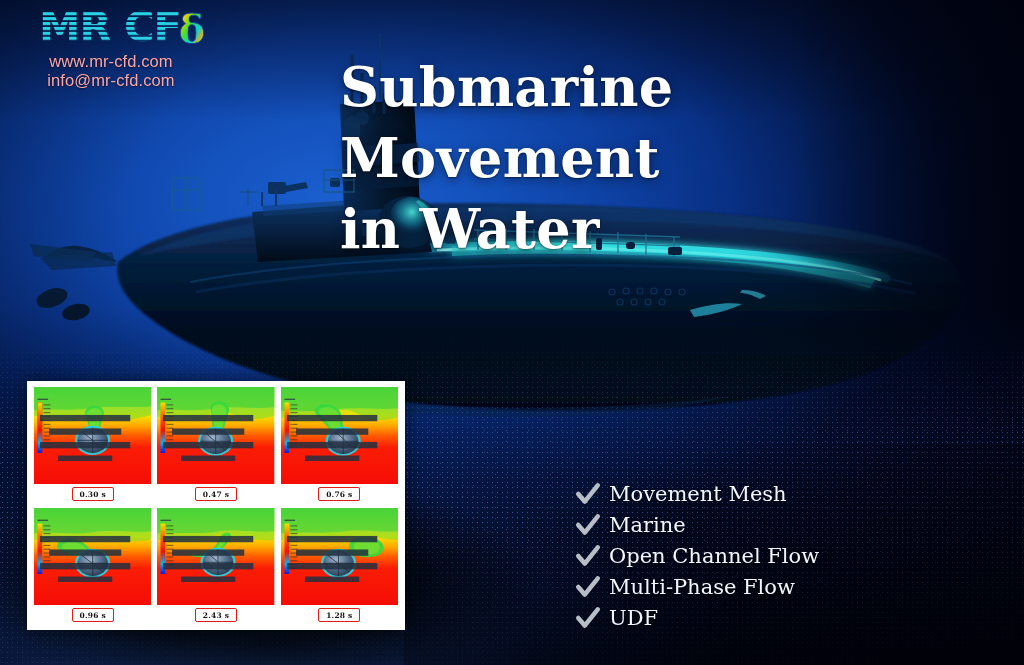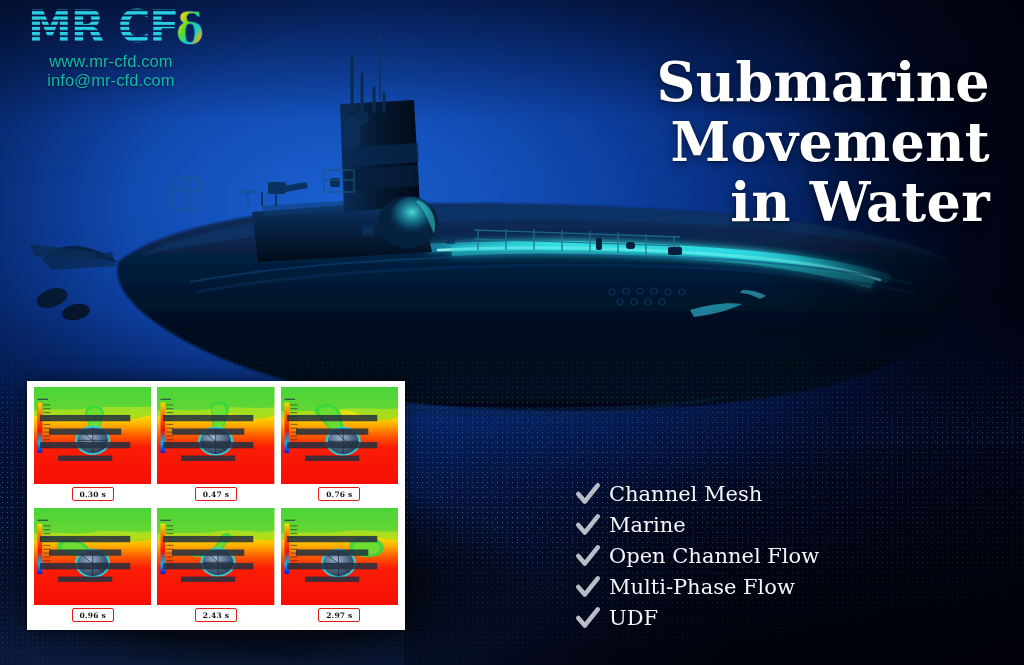--- a/index.html
+++ b/index.html
@@ -94,45 +94,45 @@
   .logo-block {
     position: absolute;
     left: 18px;
     top: 6px;
     width: 210px;
   }
   .logo-mark {
     display: flex;
     align-items: flex-start;
     height: 46px;
-    margin-left: 10px;
+    margin-left: 21px;
     text-decoration: underline;
   }
   .logo-url {
-    color: #14b8a6;
+    color: #fca5a5;
     font-size: 16.5px;
     line-height: 19px;
     text-align: center;
     width: 186px;
     letter-spacing: 0.1px;
     text-shadow: 0 1px 2px rgba(0,0,0,0.6);
   }
 
   
   .title {
     position: absolute;
     left: 340px;
     top: 16px;
     width: 650px;
-    text-align: right;
+    text-align: left;
     color: #ffffff;
     font-family: "DejaVu Serif", "Liberation Serif", serif;
     font-weight: bold;
     font-size: 54px;
-    line-height: 60px;
+    line-height: 71px;
     letter-spacing: 0.3px;
     text-shadow: 0 3px 12px rgba(0,0,0,0.45), 0 1px 2px rgba(0,0,0,0.5);
   }
   .title .line2 { display: block; }
 
   
   .features {
     position: absolute;
     left: 575px;
     top: 478px;
@@ -426,21 +426,21 @@
     <span>Submarine Movement</span>
     <span class="line2">in Water</span>
   </h1>
 
   <div class="features">
 
     <div class="feature-row">
       <svg class="check" viewBox="0 0 24 24">
         <path d="M3 12 L9 19 L21 4" fill="none" stroke="#b9bec6" stroke-width="4.2" stroke-linecap="round" stroke-linejoin="round"></path>
       </svg>
-      <span class="feature-label">Channel Mesh</span>
+      <span class="feature-label">Movement Mesh</span>
     </div>
 
     <div class="feature-row">
       <svg class="check" viewBox="0 0 24 24">
         <path d="M3 12 L9 19 L21 4" fill="none" stroke="#b9bec6" stroke-width="4.2" stroke-linecap="round" stroke-linejoin="round"></path>
       </svg>
       <span class="feature-label">Marine</span>
     </div>
 
     <div class="feature-row">
@@ -768,19 +768,19 @@
           </svg>
           <svg class="cfd-corner" viewBox="0 0 26 14">
             <g fill="#223040" opacity="0.85">
               <rect x="2" y="2" width="20" height="1.4"></rect>
                 <rect x="4" y="5" width="16" height="1.4"></rect>
               <rect x="2" y="8" width="20" height="1.4"></rect>
                 <rect x="6" y="11" width="12" height="1.2"></rect>
             </g>
           </svg>
         </div>
-        <div class="cfd-time">2.97 s</div>
+        <div class="cfd-time">1.28 s</div>
       </div>
 
     </div>
   </div>
 
 </div>
 
 </body></html>

